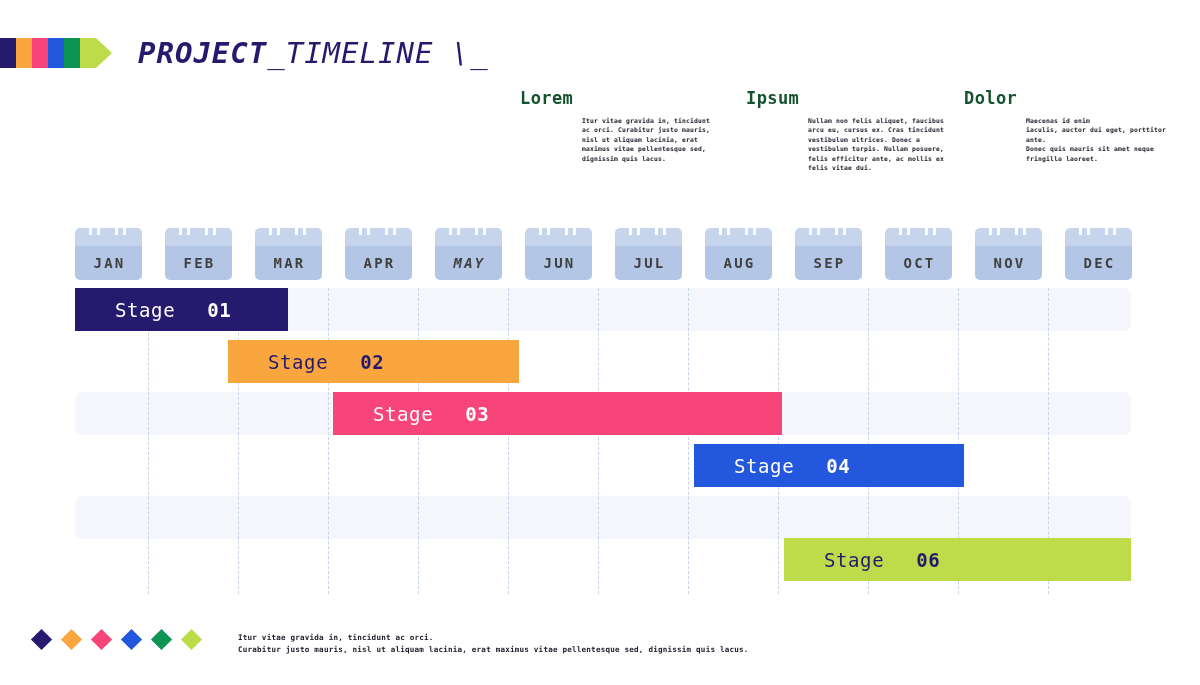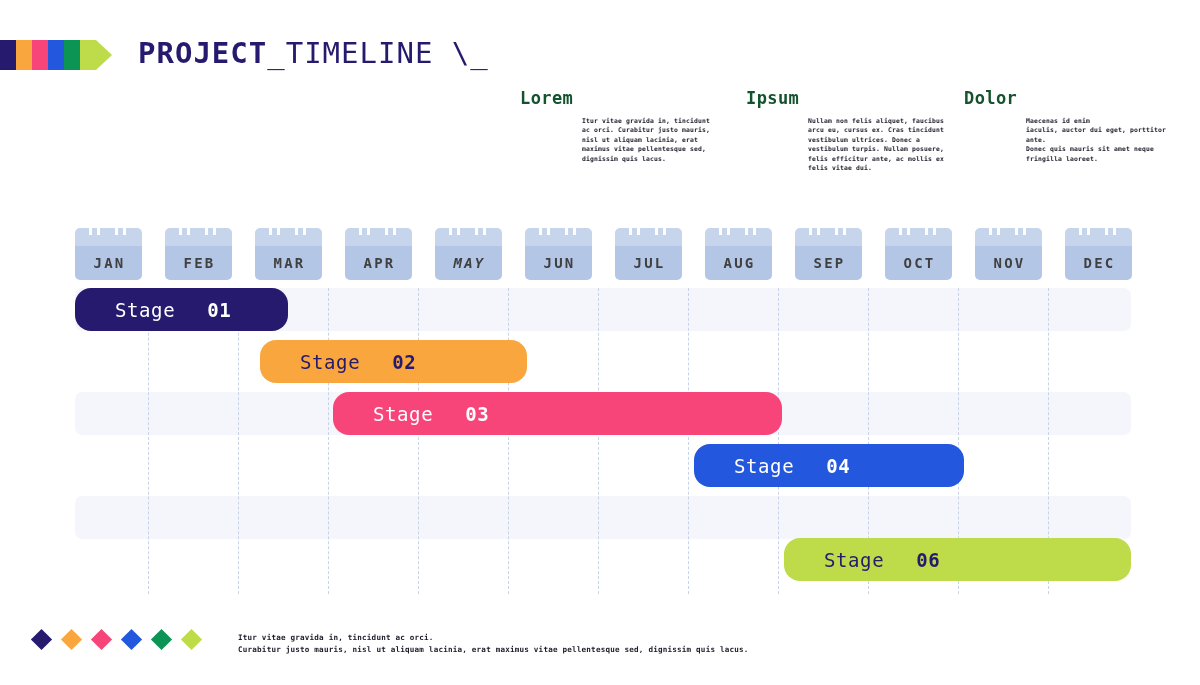--- a/index.html
+++ b/index.html
@@ -6,21 +6,21 @@
   body{
     width:1200px;height:685px;
     background:#ffffff;
     font-family:"DejaVu Sans Mono", monospace;
     overflow:hidden;
     position:relative;
   }
   .page{position:relative;width:1200px;height:685px;}
 
   
-  .header{position:absolute;left:0;top:36px;height:34px;display:flex;align-items:flex-end;}
+  .header{position:absolute;left:0;top:36px;height:34px;display:flex;align-items:center;font-style:italic;}
   .logo{display:flex;align-items:center;height:30px;margin-left:0px;}
   .logo-bar{width:16px;height:30px;}
   .logo-tip{width:0;height:0;border-top:15px solid transparent;border-bottom:15px solid transparent;}
   .title{
     margin-left:26px;
     font-size:29px;
     letter-spacing:1.0px;
     color:#251A6E;
     white-space:nowrap;
     line-height:34px;
@@ -81,21 +81,21 @@
     border-left:1.6px dashed #c7d4e8;
   }
   .track{
     position:absolute;left:75px;width:1056px;height:43px;
     background:#f4f6fb;border-radius:7px;
   }
 
   
   .bars{position:absolute;left:0;top:288px;width:1200px;height:306px;}
   .bar{
-    position:absolute;height:43px;border-radius:16px;
+    position:absolute;height:43px;border-radius:0;
     display:flex;align-items:center;text-align:center;
   }
   .bar span{
     margin-left:20px;font-size:19px;letter-spacing:0.6px;white-space:nowrap;
   }
   .bar span .n{font-weight:bold;}
 
   
   .footer{position:absolute;left:0;top:628px;width:1044px;height:42px;}
   .diamonds{position:absolute;left:34px;top:4px;display:flex;}
@@ -267,21 +267,21 @@
       <div class="vline" style="left: 778px;"></div>
       <div class="vline" style="left: 868px;"></div>
       <div class="vline" style="left: 958px;"></div>
       <div class="vline" style="left: 1048px;"></div>
     </div>
 
   <div class="bars">
       <div class="bar" style="left: 75px; width: 213px; top: 0px; background: rgb(37, 26, 110);">
         <span style="color: rgb(255, 255, 255);"><span class="p">Stage</span> <span class="n">01</span></span>
       </div>
-      <div class="bar" style="left: 260px; width: 267px; top: 52px; background: rgb(249, 166, 63);">
+      <div class="bar" style="left: 228px; width: 291px; top: 52px; background: rgb(249, 166, 63);">
         <span style="color: rgb(37, 26, 110);"><span class="p">Stage</span> <span class="n">02</span></span>
       </div>
       <div class="bar" style="left: 333px; width: 449px; top: 104px; background: rgb(247, 69, 122);">
         <span style="color: rgb(255, 255, 255);"><span class="p">Stage</span> <span class="n">03</span></span>
       </div>
       <div class="bar" style="left: 694px; width: 270px; top: 156px; background: rgb(34, 87, 222);">
         <span style="color: rgb(255, 255, 255);"><span class="p">Stage</span> <span class="n">04</span></span>
       </div>
       <div class="bar" style="left: 784px; width: 347px; top: 250px; background: rgb(190, 219, 74);">
         <span style="color: rgb(37, 26, 110);"><span class="p">Stage</span> <span class="n">06</span></span>

